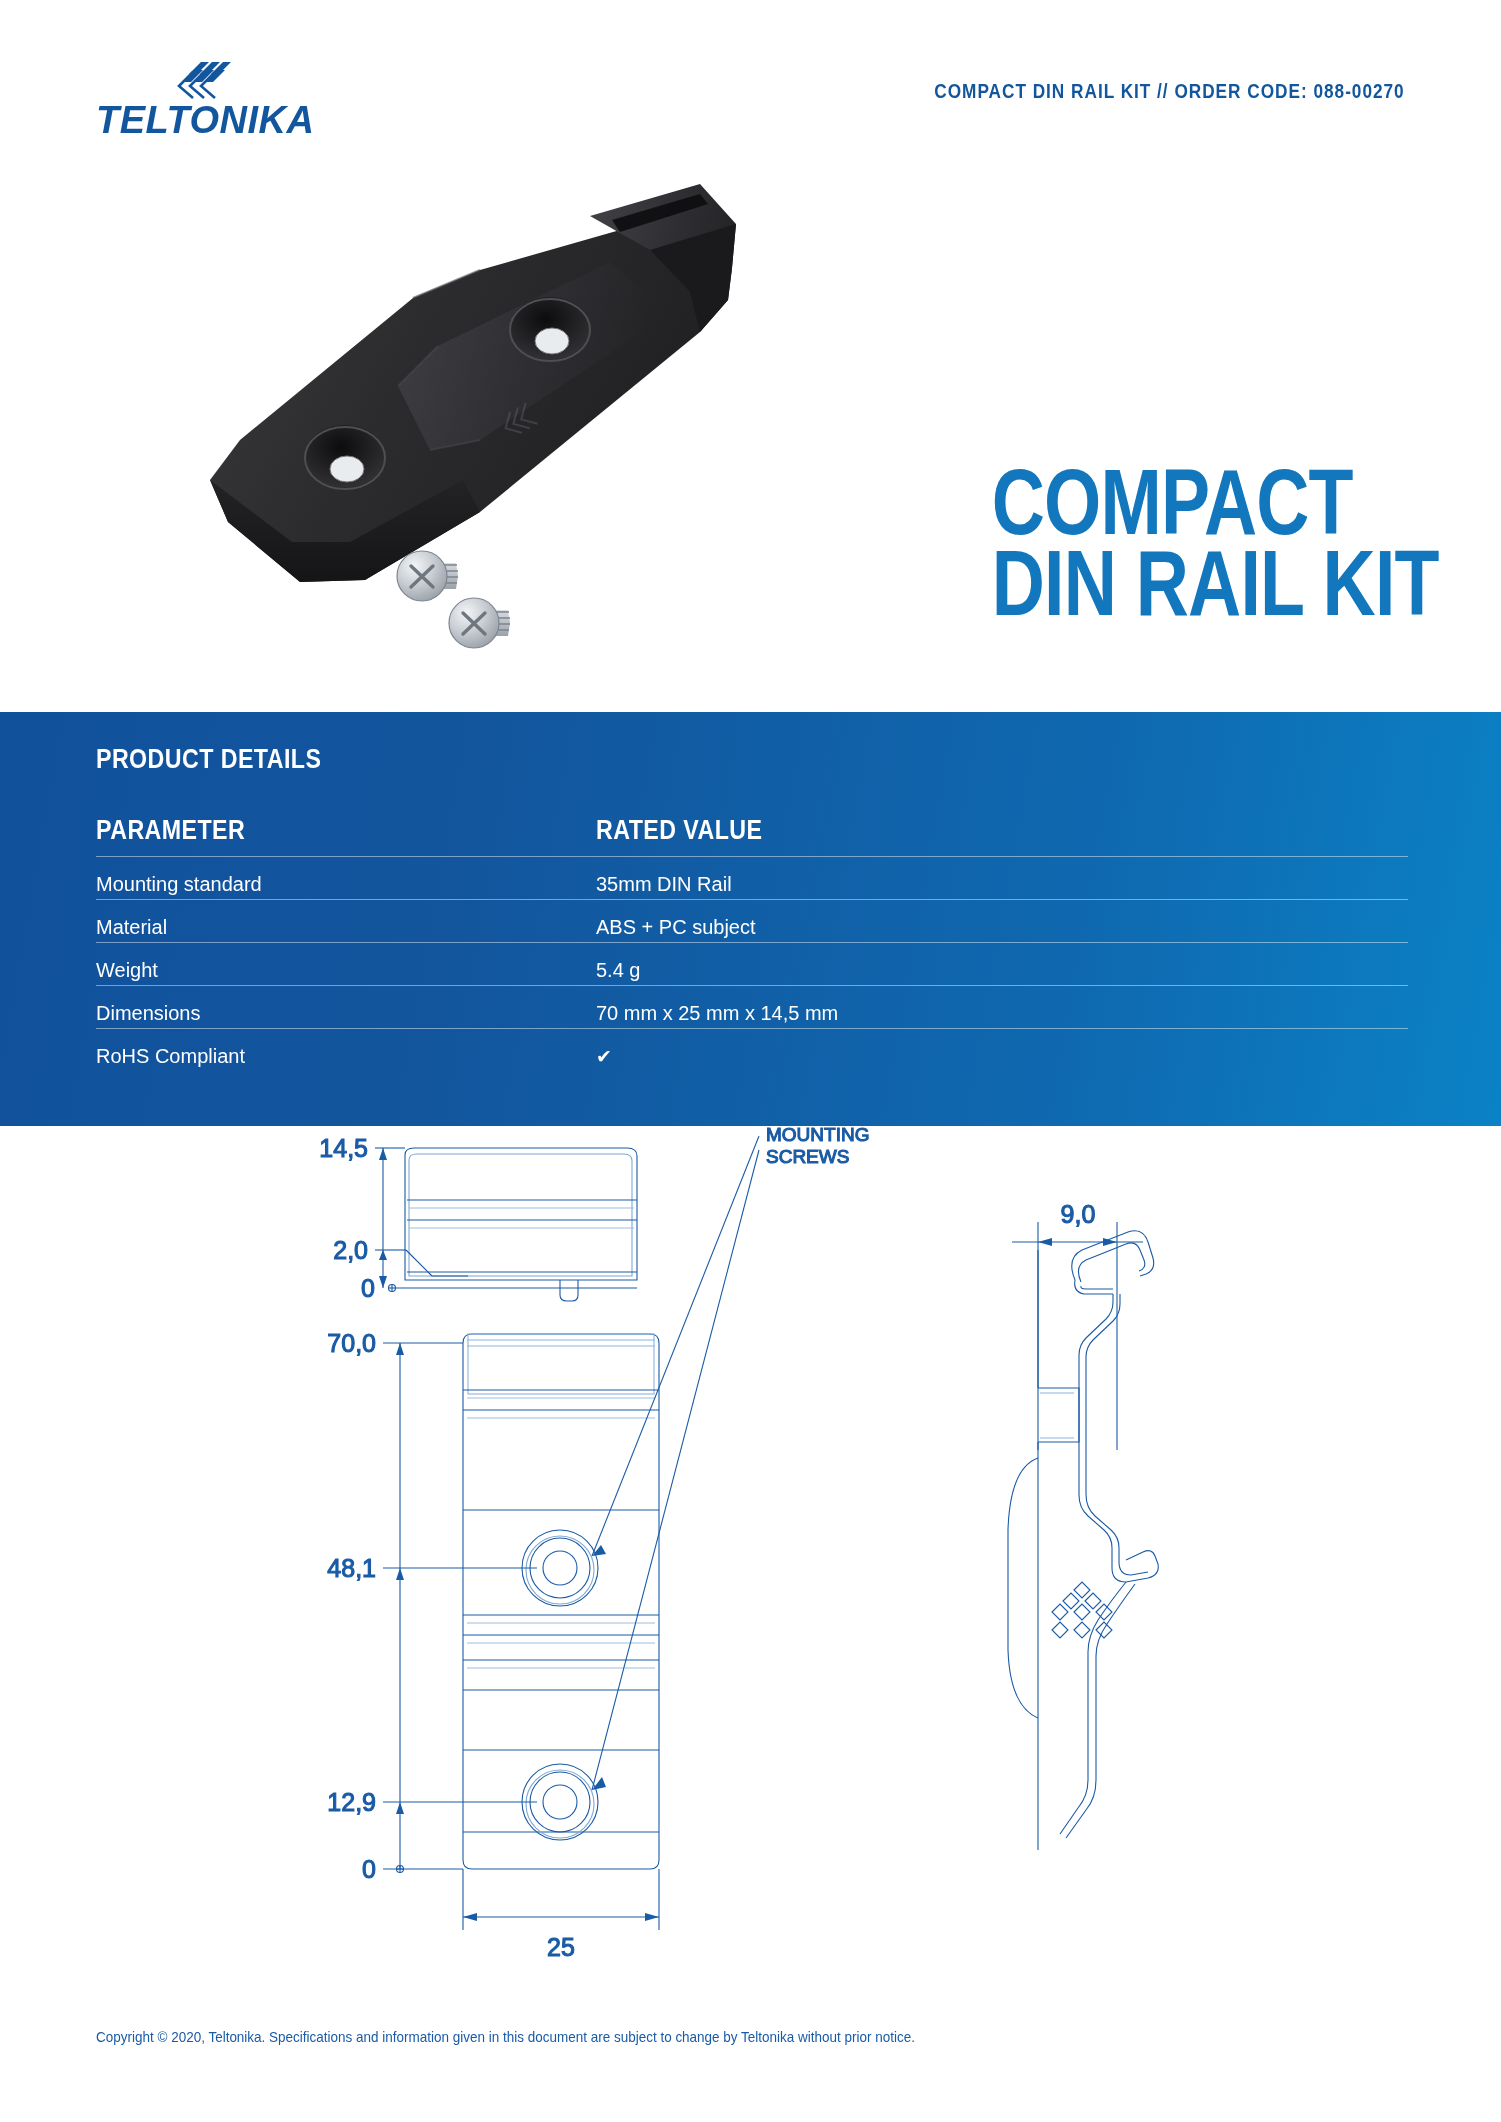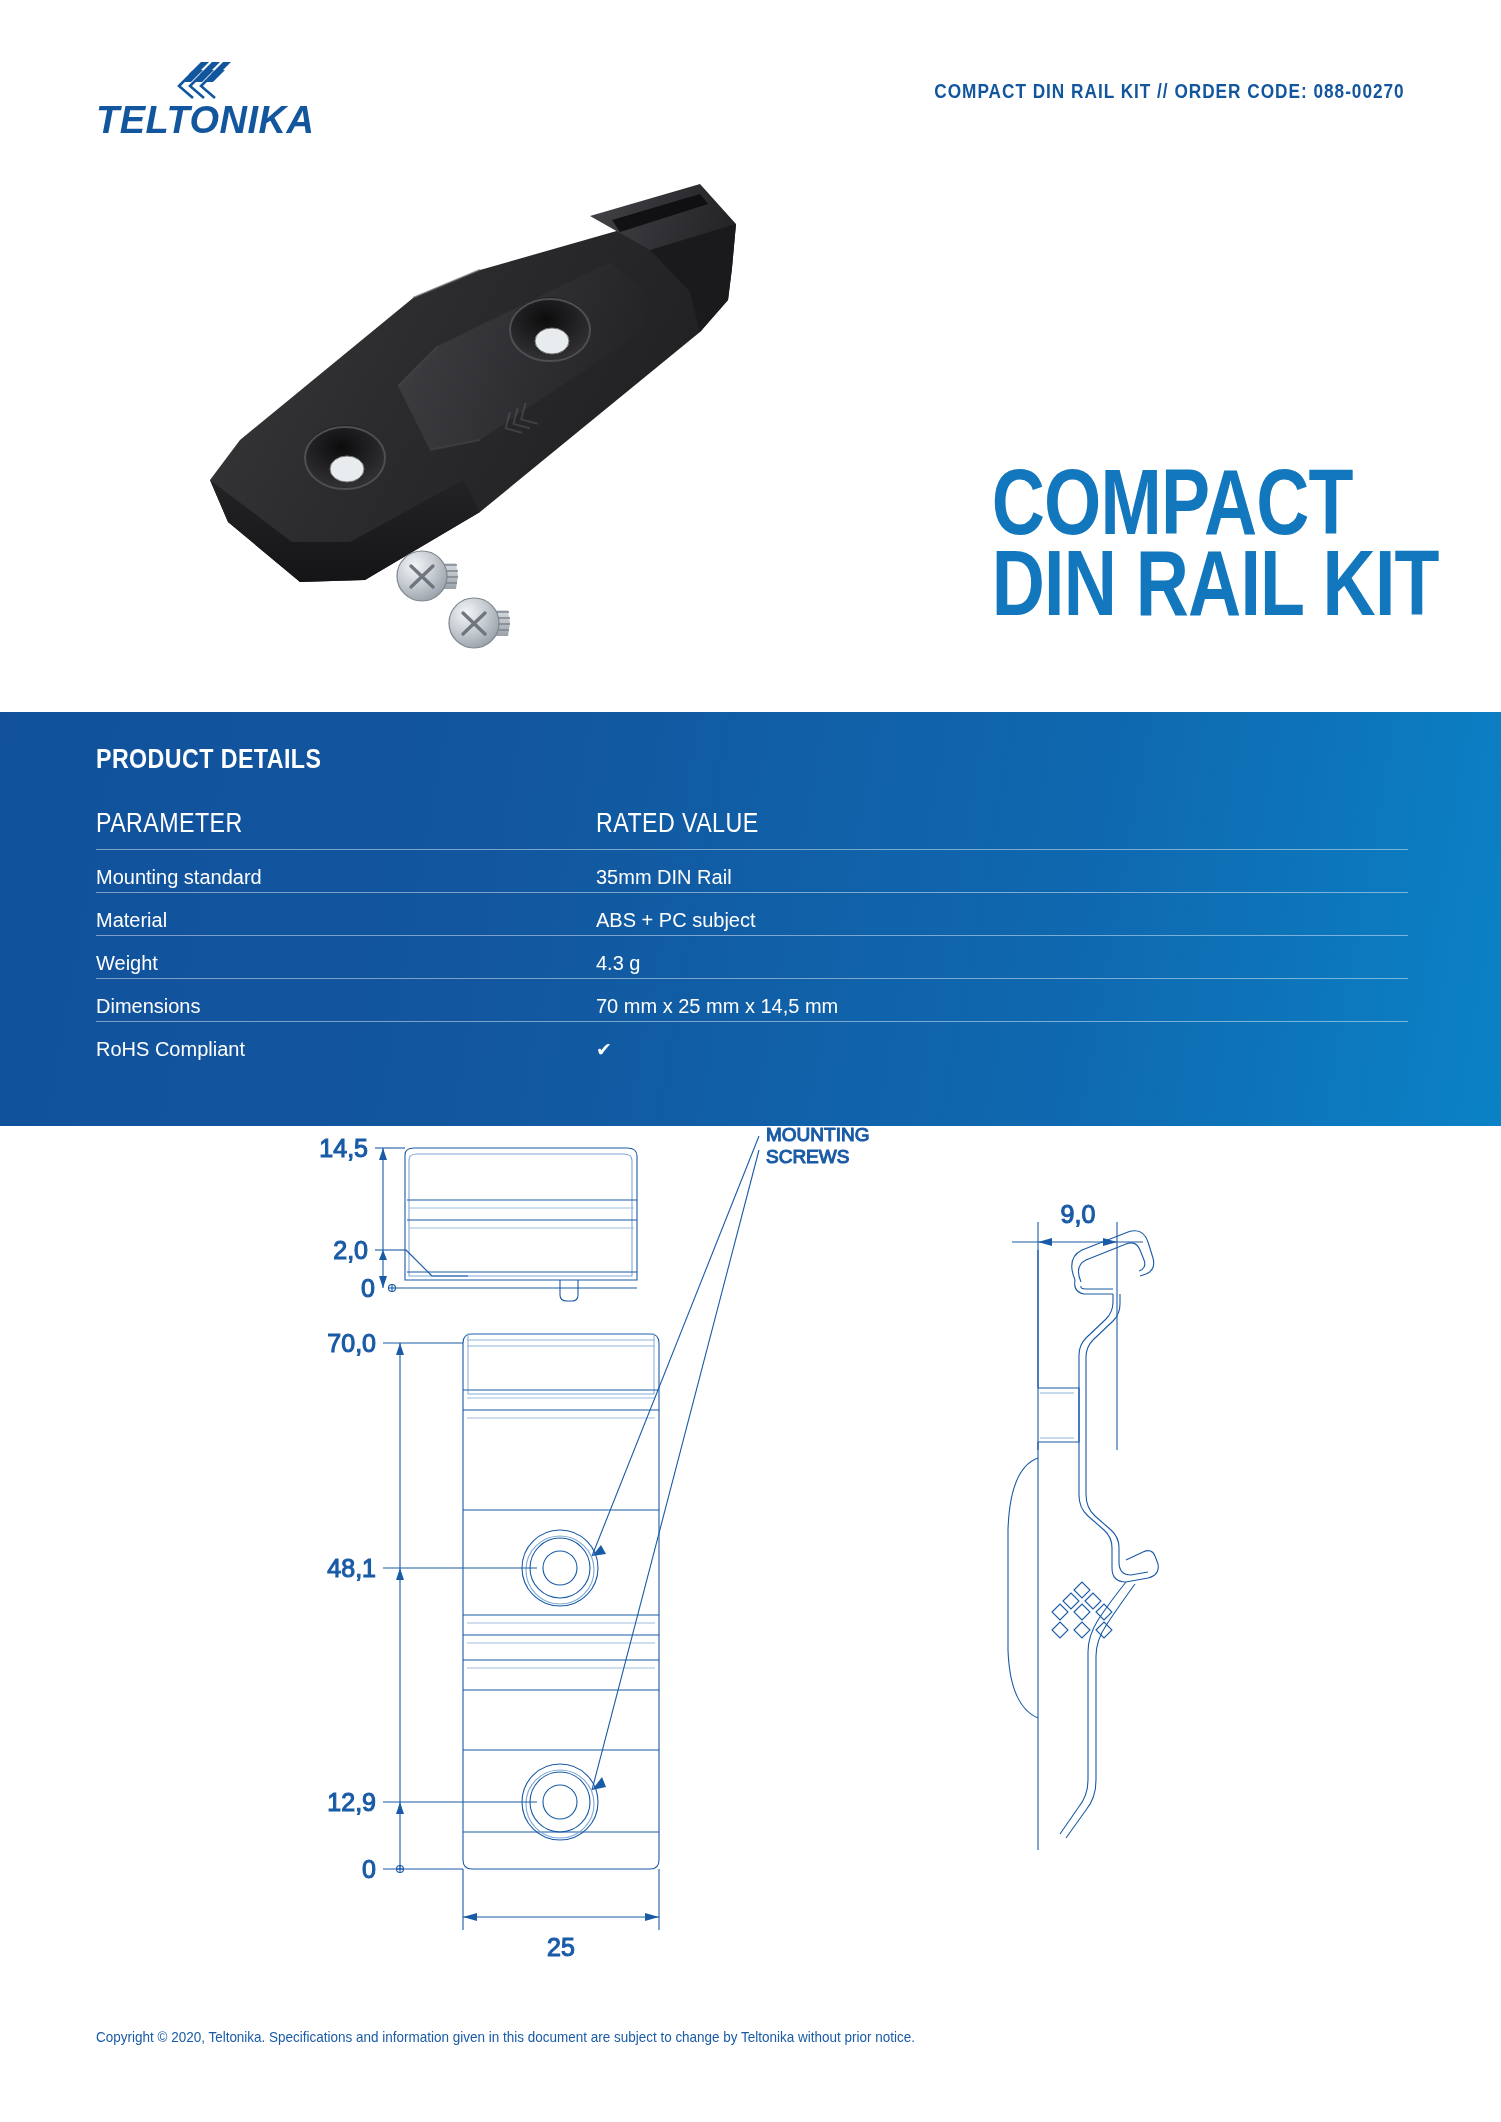--- a/index.html
+++ b/index.html
@@ -34,22 +34,22 @@
     transform:scaleX(0.80);transform-origin:right center;white-space:nowrap;display:block;}
 
   
   .banner{position:absolute;left:0;top:712px;width:1501px;height:414px;
     background:linear-gradient(100deg,#11519c 0%,#12569e 32%,#0f69b0 72%,#0b82c6 100%);
     overflow:hidden;z-index:2;}
   .banner-title{position:absolute;left:96px;top:32px;color:#ffffff;font-weight:bold;
     font-size:27px;letter-spacing:0.5px;transform:scaleX(0.86);transform-origin:left center;
     white-space:nowrap;}
   .table{position:absolute;left:96px;top:96px;width:1312px;}
-  .t-head{display:flex;color:#ffffff;font-weight:normal;font-size:27px;letter-spacing:0.5px;
-    padding-bottom:10px;}
+  .t-head{display:flex;color:#ffffff;font-weight:bold;font-size:27px;letter-spacing:0.5px;
+    padding-bottom:10px;margin-top:7px;}
   .t-head .c1{width:500px;}
   .t-head .c1 span,.t-head .c2 span{display:inline-block;transform:scaleX(0.86);
     transform-origin:left center;white-space:nowrap;}
   .t-row{display:flex;color:#ffffff;font-size:20px;line-height:29px;
     border-top:1px solid rgba(255,255,255,0.45);padding-top:13px;}
   .t-row .c1{width:500px;}
   .t-row .c2{flex:1;}
   .check{font-size:19px;}
 
   
@@ -202,21 +202,21 @@
       <div class="t-row">
         <div class="c1">Mounting standard</div>
         <div class="c2">35mm DIN Rail</div>
       </div>
       <div class="t-row">
         <div class="c1">Material</div>
         <div class="c2">ABS + PC subject</div>
       </div>
       <div class="t-row">
         <div class="c1">Weight</div>
-        <div class="c2">4.3 g</div>
+        <div class="c2">5.4 g</div>
       </div>
       <div class="t-row">
         <div class="c1">Dimensions</div>
         <div class="c2">70 mm x 25 mm x 14,5 mm</div>
       </div>
       <div class="t-row">
         <div class="c1">RoHS Compliant</div>
         <div class="c2 check">✔</div>
       </div>
     </div>

